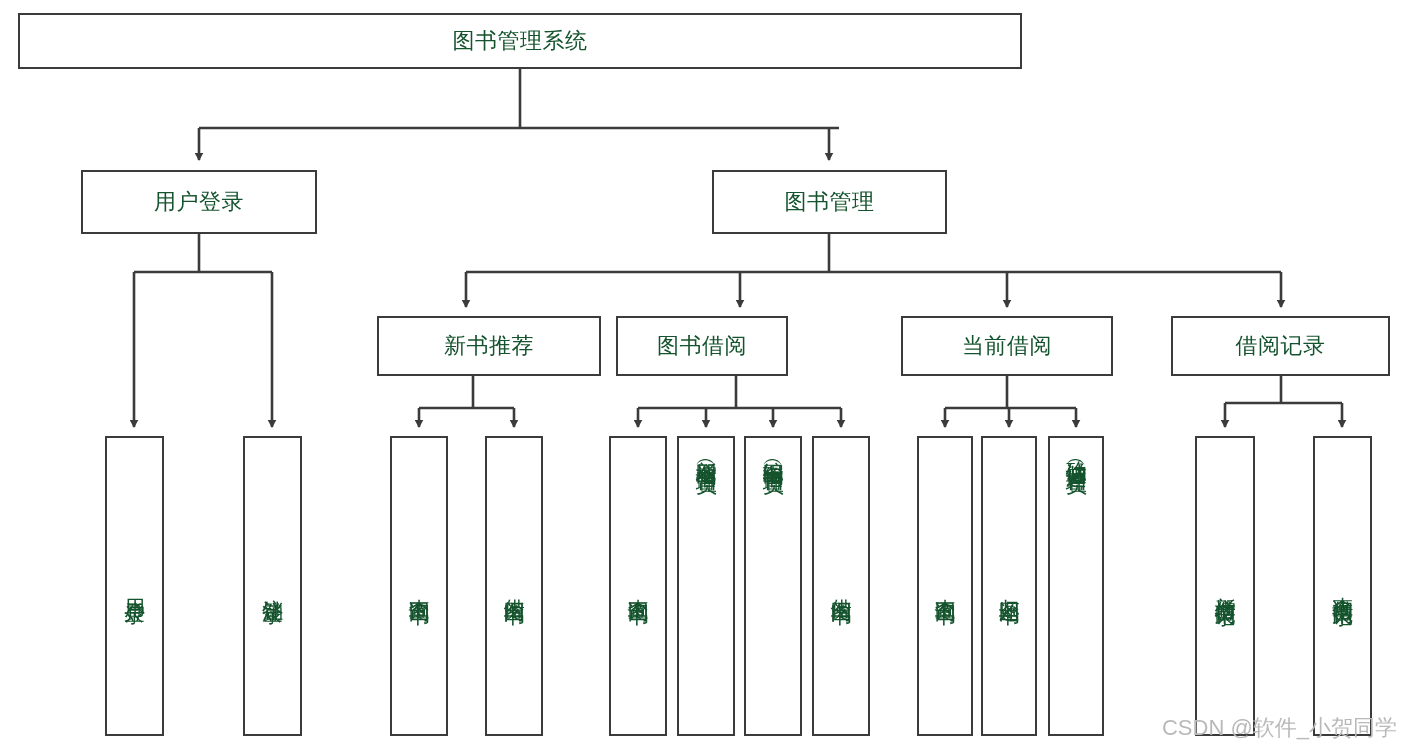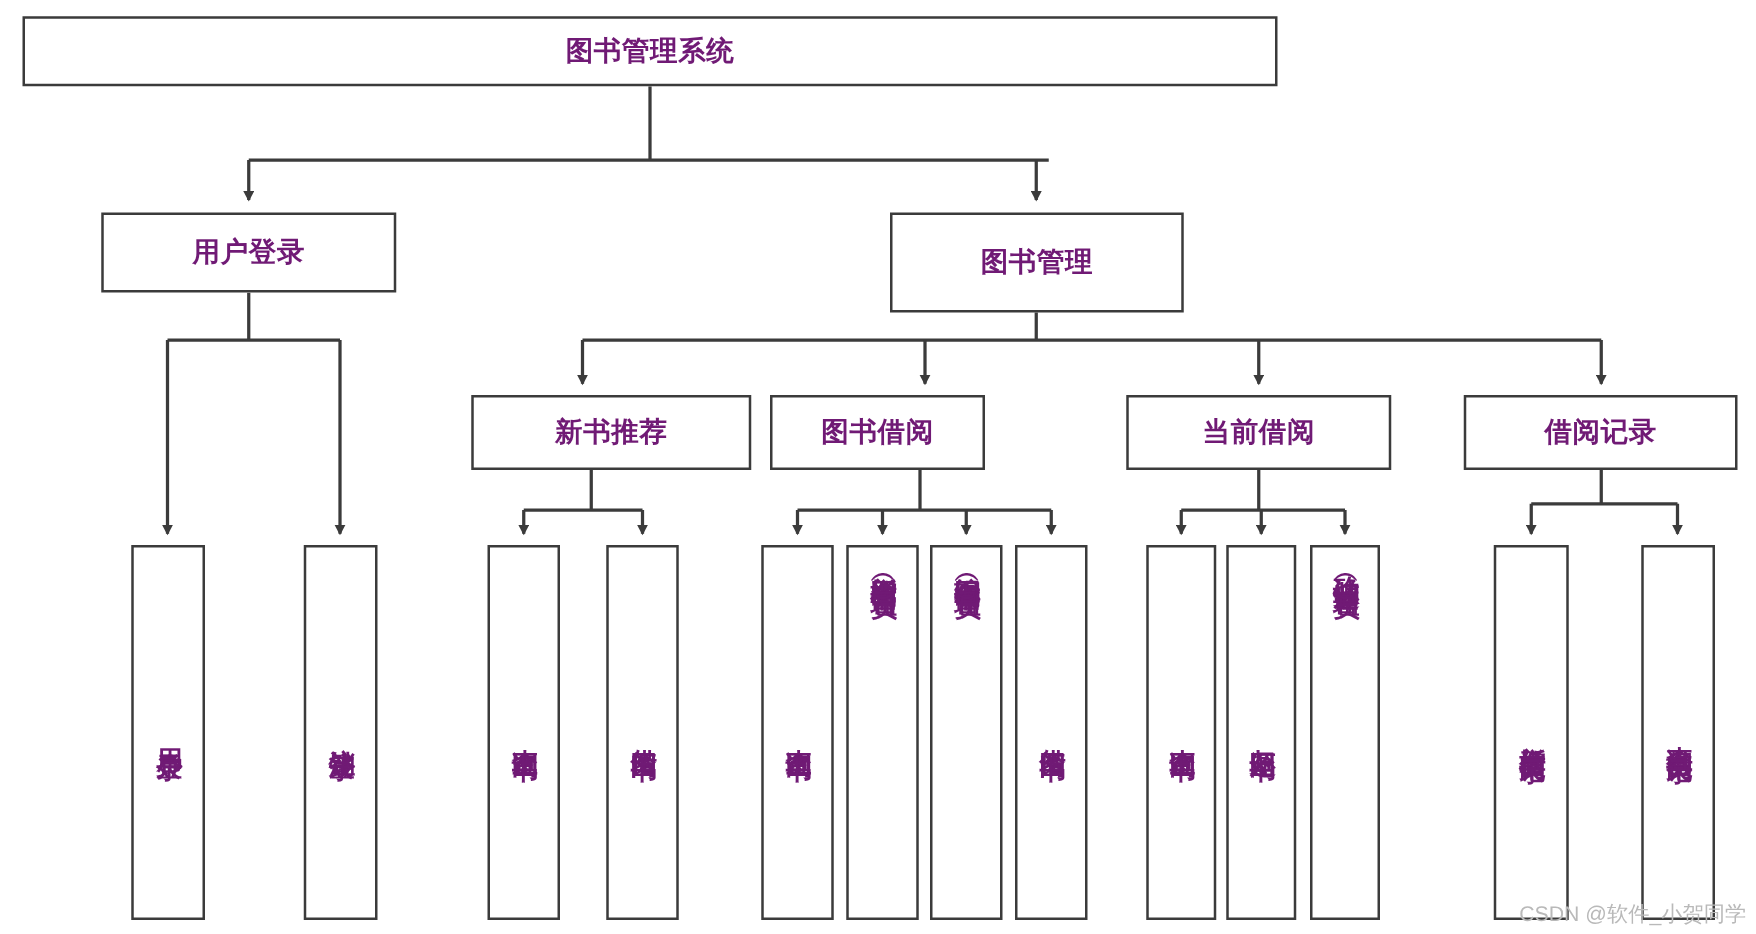--- a/index.html
+++ b/index.html
@@ -28,22 +28,21 @@
     pointer-events: none;
   }
   .node {
     position: absolute;
     box-sizing: border-box;
     border: 2px solid #3b3b3b;
     background: #ffffff;
     display: flex;
     align-items: center;
     justify-content: center;
-    color: #701a75;
-    font-weight: bold;
+    color: #14532d;
   }
   .node .label {
     display: block;
     letter-spacing: 0.5px;
   }
   .node.horizontal .label {
     font-size: 22px;
     line-height: 1.1;
     white-space: nowrap;
   }
@@ -61,21 +60,21 @@
     white-space: nowrap;
   }
   .node.vertical.centered {
     align-items: center;
     padding-top: 0;
   }
   #watermark {
     position: absolute;
     right: 8px;
     bottom: 4px;
-    font-size: 17px;
+    font-size: 22px;
     color: #b9b9b9;
     white-space: nowrap;
     font-family: "Liberation Sans", "DejaVu Sans", sans-serif;
   }
 </style>
 </head>
 <body>
 
 <div id="diagram-root">
 
@@ -141,21 +140,21 @@
     </g>
   </svg>
 
   <div class="node horizontal" id="node-root" style="left: 18px; top: 13px; width: 1004px; height: 56px;">
     <span class="label">图书管理系统</span>
   </div>
 
   <div class="node horizontal" id="node-l2-0" style="left: 81px; top: 170px; width: 236px; height: 64px;">
     <span class="label">用户登录</span>
   </div>
-  <div class="node horizontal" id="node-l2-1" style="left: 712px; top: 170px; width: 235px; height: 80px;">
+  <div class="node horizontal" id="node-l2-1" style="left: 712px; top: 170px; width: 235px; height: 64px;">
     <span class="label">图书管理</span>
   </div>
 
   <div class="node horizontal" id="node-l3-0" style="left: 361px; top: 316px; width: 224px; height: 60px; margin-left: 16px;">
     <span class="label">新书推荐</span>
   </div>
   <div class="node horizontal" id="node-l3-1" style="left: 616px; top: 316px; width: 172px; height: 60px;">
     <span class="label">图书借阅</span>
   </div>
   <div class="node horizontal" id="node-l3-2" style="left: 901px; top: 316px; width: 212px; height: 60px; text-align: right;">

